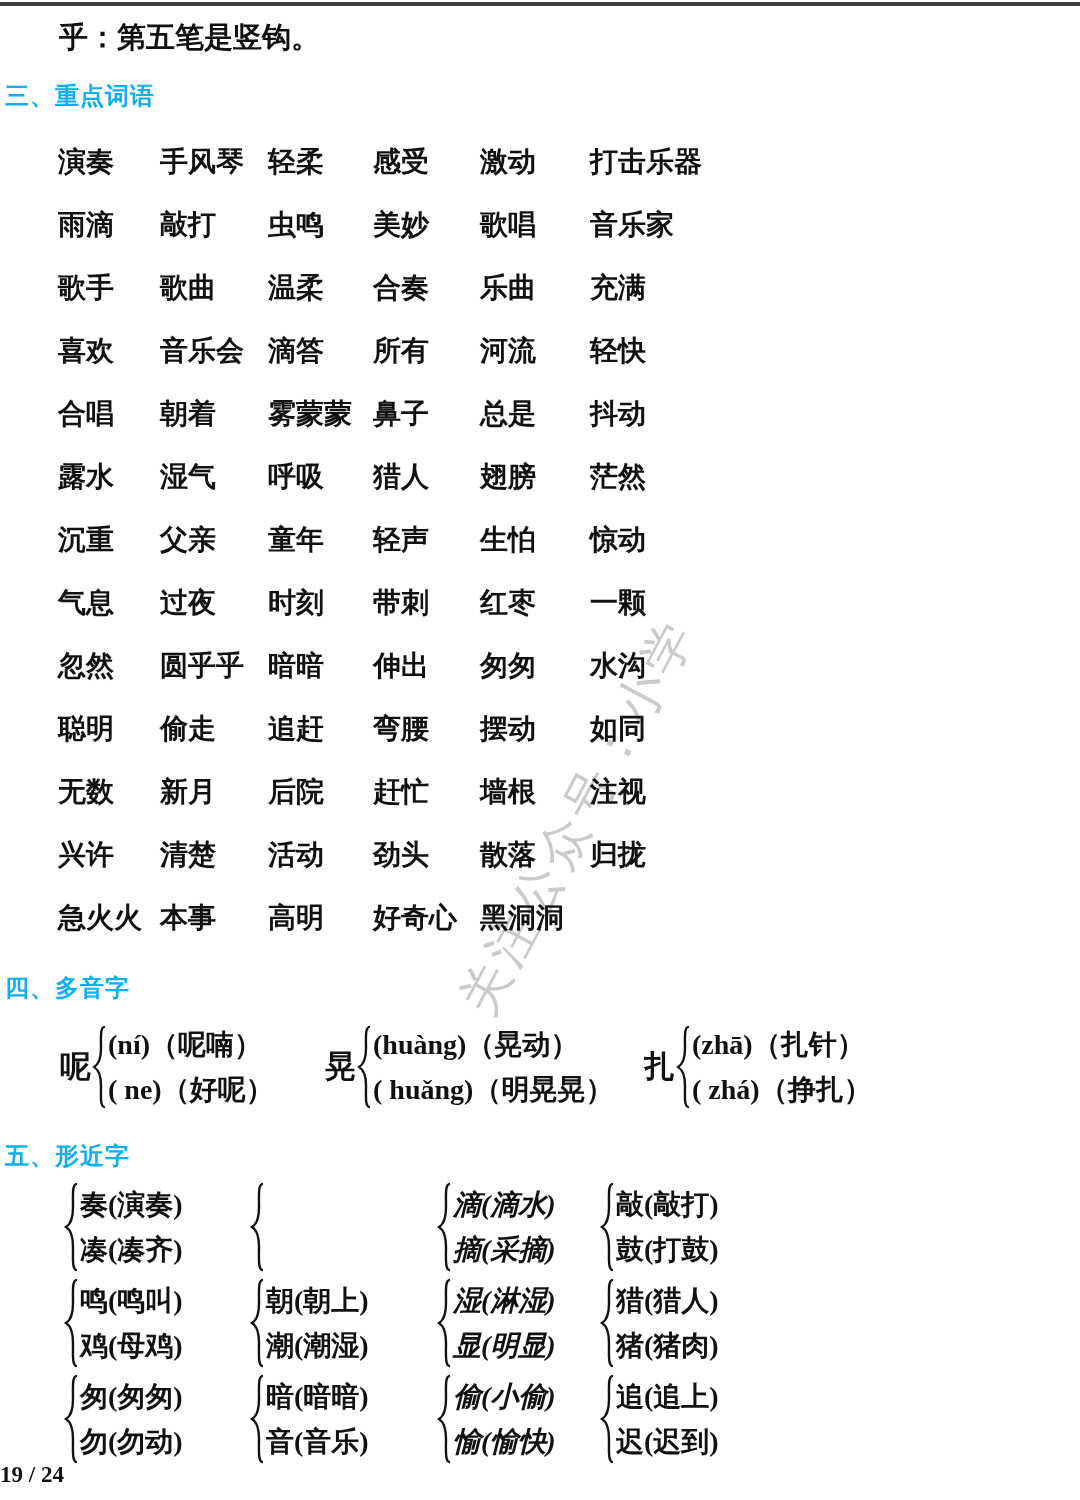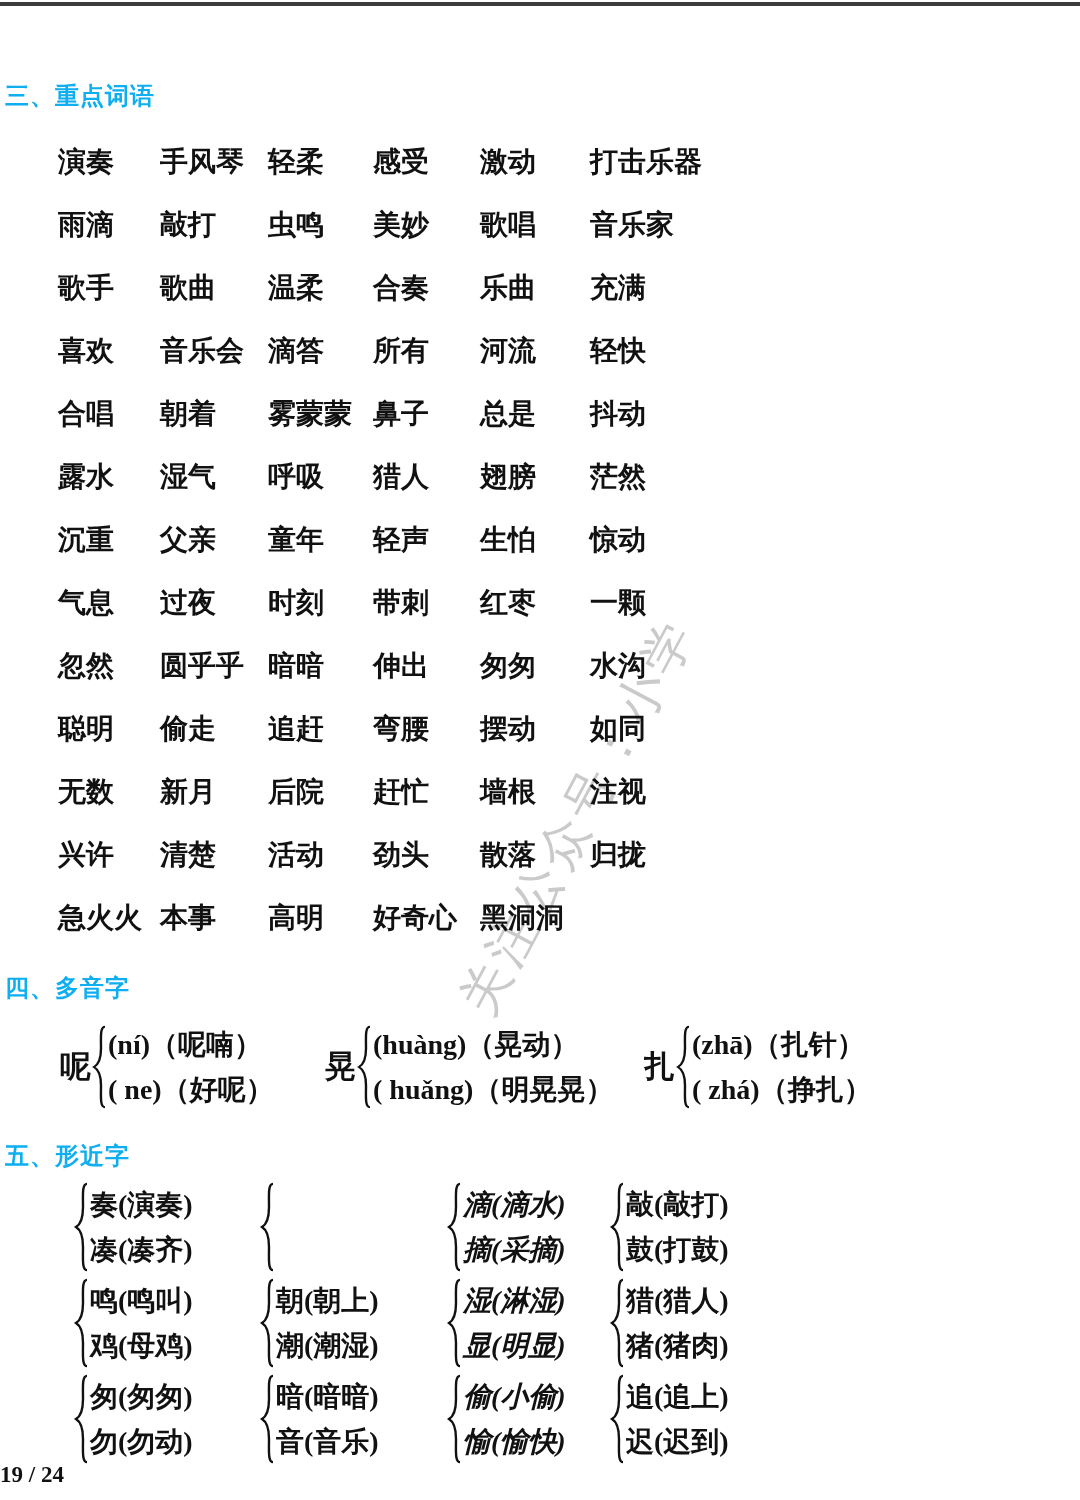--- a/index.html
+++ b/index.html
@@ -59,21 +59,21 @@
   .poly-group:nth-child(1){left:60px;}
   .poly-group:nth-child(2){left:325px;}
   .poly-group:nth-child(3){left:644px;}
   .poly-char{font-size:31px;font-weight:600;margin-right:1px;}
   .brace-svg{display:block;}
   .poly-lines{display:flex;flex-direction:column;justify-content:flex-start;}
   .poly-line{font-size:28px;line-height:45px;white-space:nowrap;font-weight:600;}
   .pinyin{font-weight:700;}
 
   
-  .sim-block{position:absolute;left:14px;top:1182px;width:883px;z-index:2;}
+  .sim-block{position:absolute;left:4px;top:1182px;width:883px;z-index:2;}
   .sim-row{position:relative;height:96px;}
   .sim-group{position:absolute;top:0;display:flex;align-items:center;}
   .sim-group:nth-child(1){left:60px;}
   .sim-group:nth-child(2){left:246px;}
   .sim-group:nth-child(3){left:433px;font-style:italic;}
   .sim-group:nth-child(4){left:596px;justify-content:center;}
   .sim-lines{display:flex;flex-direction:column;justify-content:center;}
   .sim-line{font-size:28px;line-height:45px;white-space:nowrap;font-weight:600;}
 
   .page-footer{
@@ -82,20 +82,21 @@
     font-family:"Liberation Serif","DejaVu Serif",serif;
   }
 </style>
 </head>
 <body>
 
 <div class="page">
 
   <div class="top-rule"></div>
 
+  <div class="intro-line">乎：第五笔是竖钩。</div>
 
   <div class="sec-title" id="title-keywords">三、重点词语</div>
 
   <div class="word-grid" id="word-grid">
       <div class="word-row">
         <span class="word">演奏</span>
         <span class="word">手风琴</span>
         <span class="word">轻柔</span>
         <span class="word">感受</span>
         <span class="word">激动</span>

